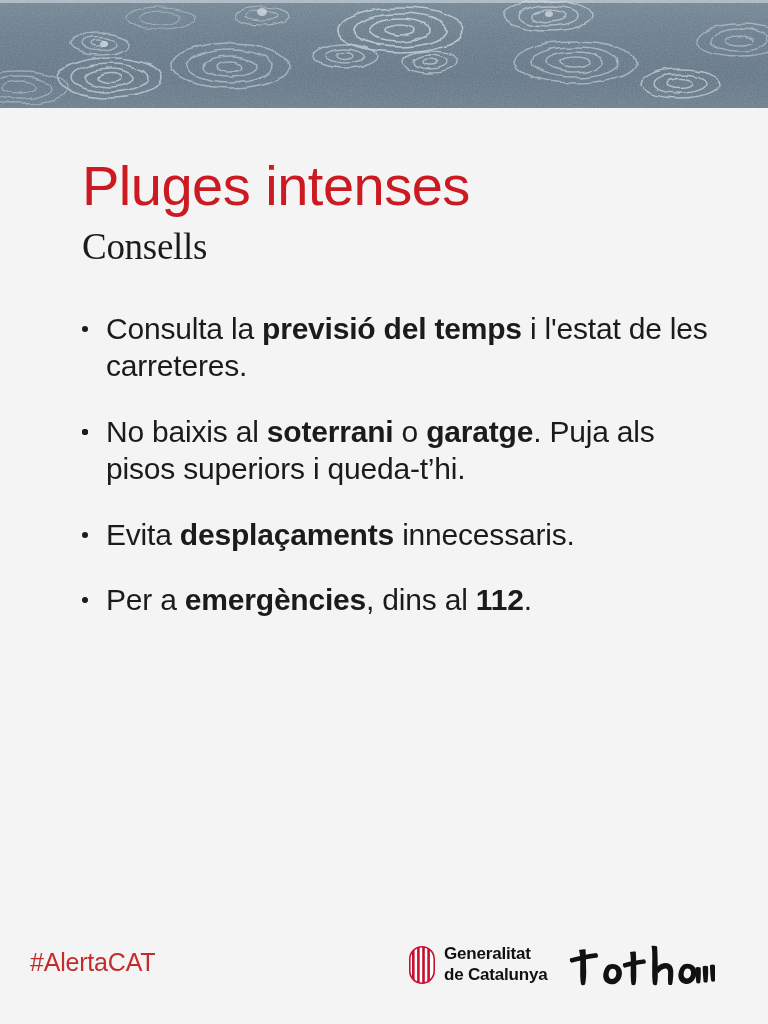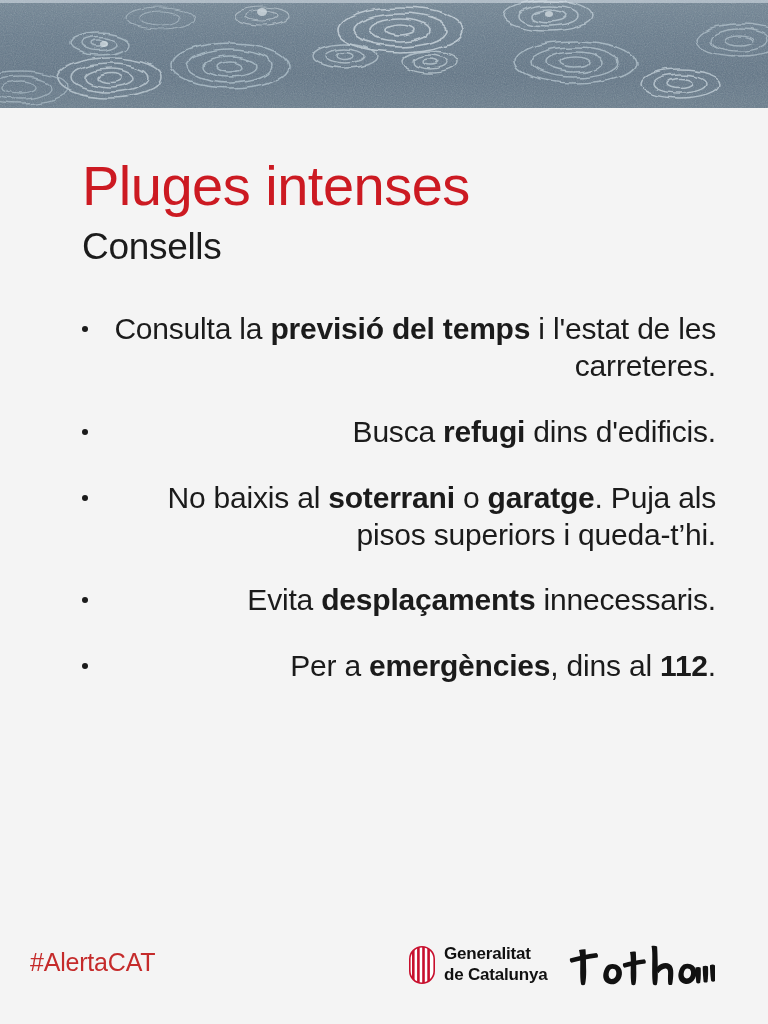--- a/index.html
+++ b/index.html
@@ -70,32 +70,31 @@
     margin: 0;
     font-family: "Liberation Sans", sans-serif;
   }
   .subtitle {
     font-size: 37px;
     line-height: 1.0;
     font-weight: normal;
     color: #1b1b1b;
     letter-spacing: -0.3px;
     margin: 14px 0 0 0;
-    font-family: Liberation Sans, sans-serif;
+    font-family: Liberation Serif, serif;
   }
 
   
   .tips {
     list-style: none;
     margin: 0;
     padding: 0;
     padding-left: 80px;
     padding-right: 52px;
     margin-top: 46px;
-    text-align: right;
   }
   .tip {
     position: relative;
     padding-left: 26px;
     margin-bottom: 29px;
     font-size: 30px;
     line-height: 1.23;
     color: #1b1b1b;
     letter-spacing: -0.2px;
   }
@@ -280,21 +279,21 @@
 
   <div class="content">
 
     <div class="headline-block">
       <h1 class="title">Pluges intenses</h1>
       <h2 class="subtitle">Consells</h2>
     </div>
 
     <ul class="tips" id="tips-list">
         <li class="tip" id="tip-previsio-temps"><span class="tip-bullet"></span><span><span>Consulta la </span><b>previsió del temps</b><span>  i l'estat de les carreteres.</span></span></li>
-        <li class="tip" id="tip-refugi"><span class="tip-bullet"></span><span><span>Busca </span><b>refugi</b><span> dins d'edificis.</span></span></li>
+        <li class="tip" id="tip-refugi"><span class="tip-bullet"></span></li>
         <li class="tip" id="tip-soterrani-garatge"><span class="tip-bullet"></span><span><span>No baixis al </span><b>soterrani</b><span> o </span><b>garatge</b><span>. Puja als pisos superiors i queda-t’hi.</span></span></li>
         <li class="tip" id="tip-desplacaments"><span class="tip-bullet"></span><span><span>Evita </span><b>desplaçaments</b><span> innecessaris.</span></span></li>
         <li class="tip" id="tip-emergencies"><span class="tip-bullet"></span><span><span>Per a </span><b>emergències</b><span>, dins al </span><b>112</b><span>.</span></span></li>
       </ul>
 
   </div>
 
   <div class="footer">
 
     <div class="hashtag">#AlertaCAT</div>

